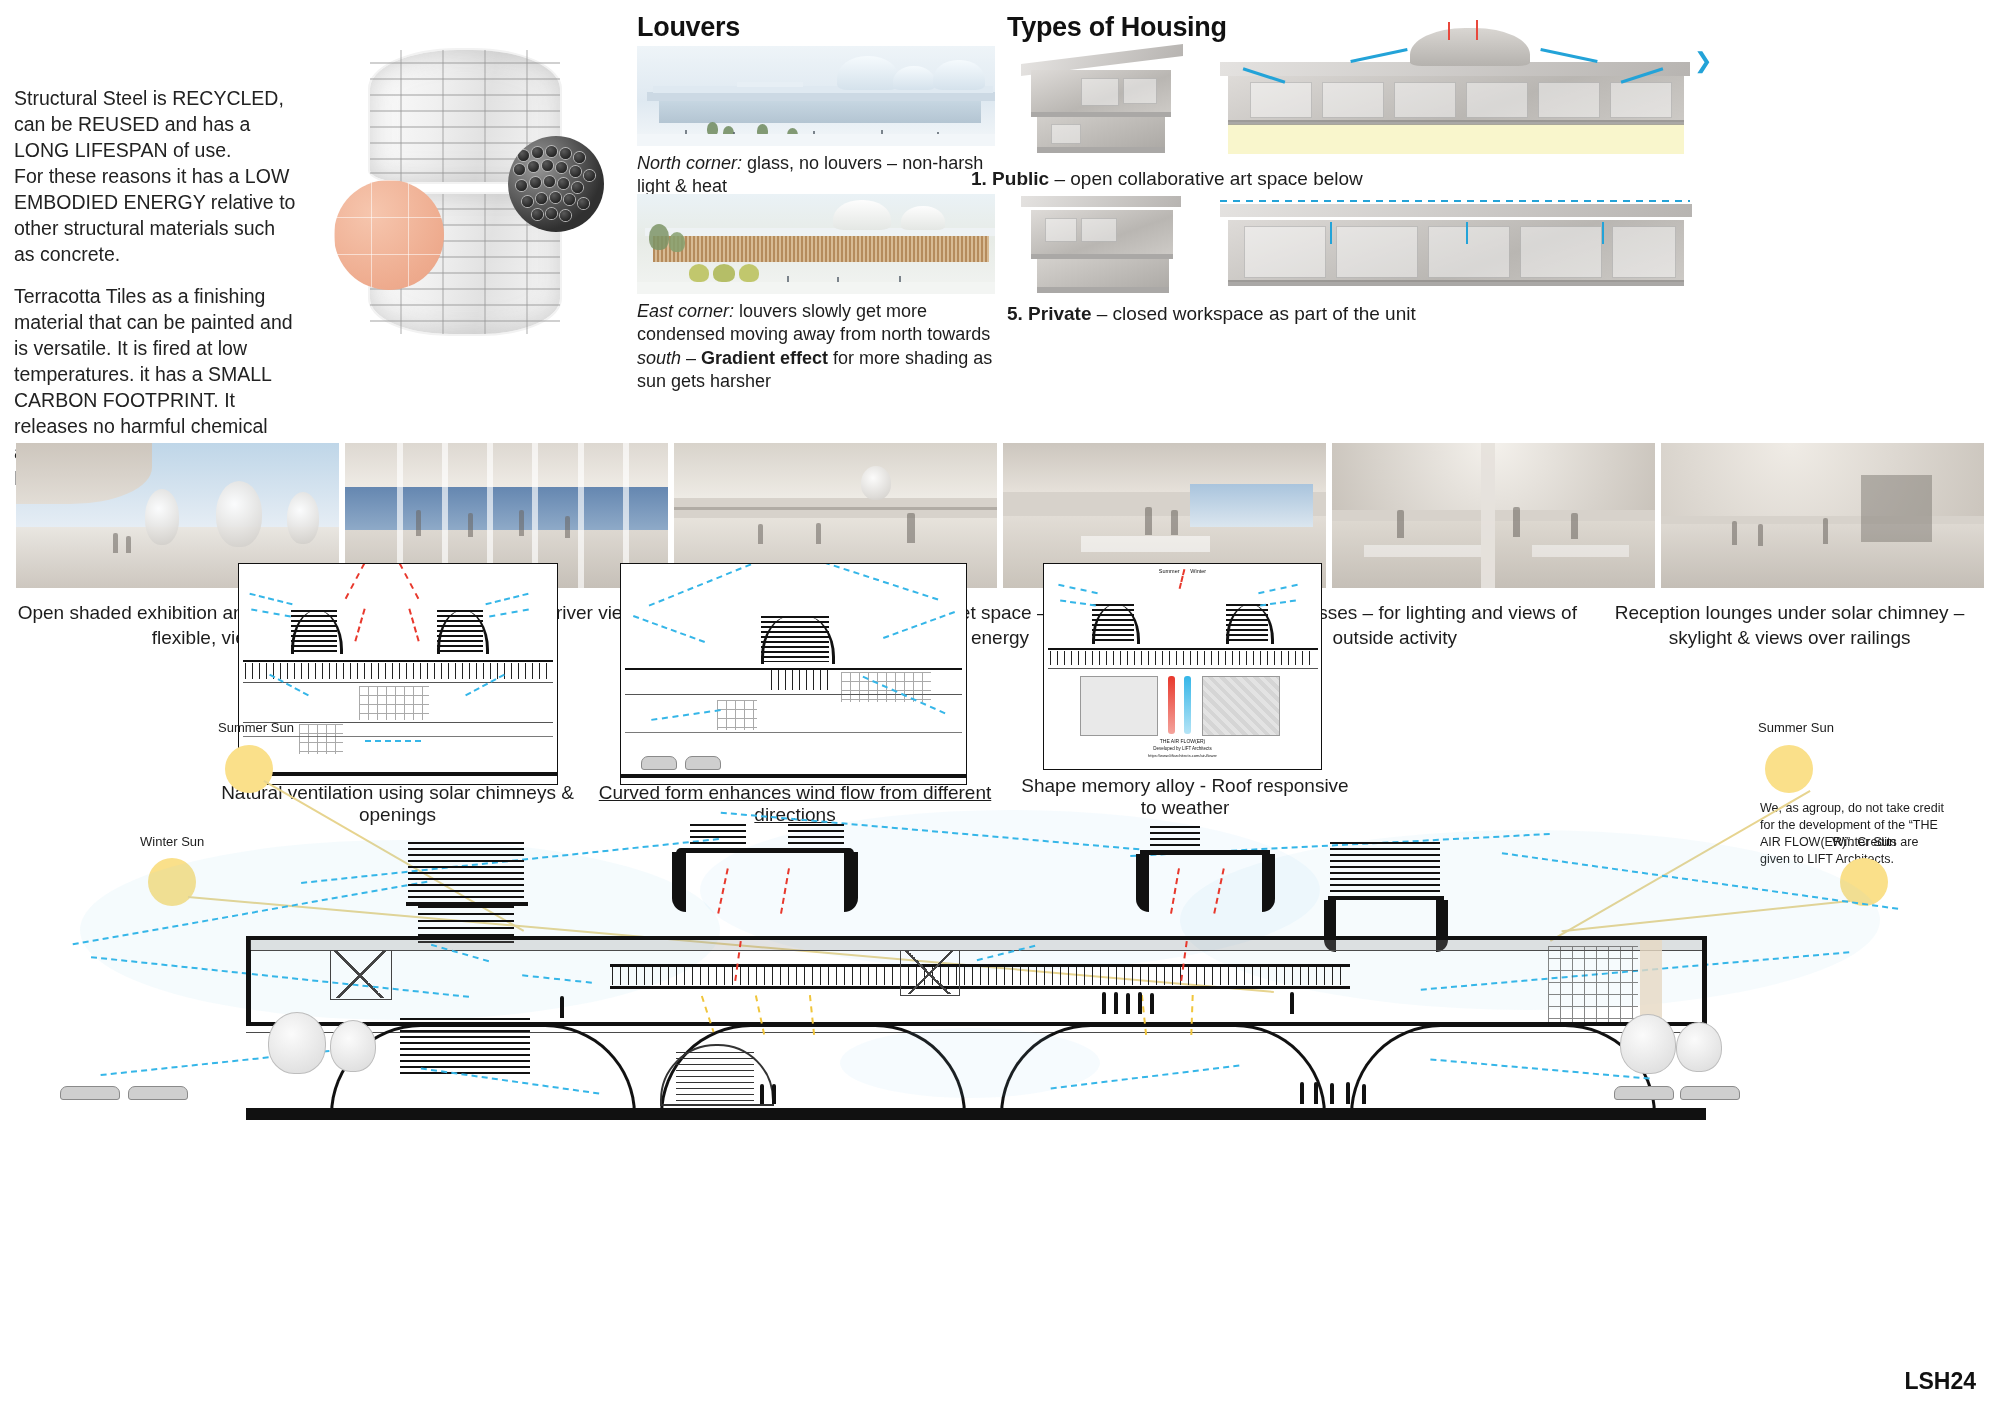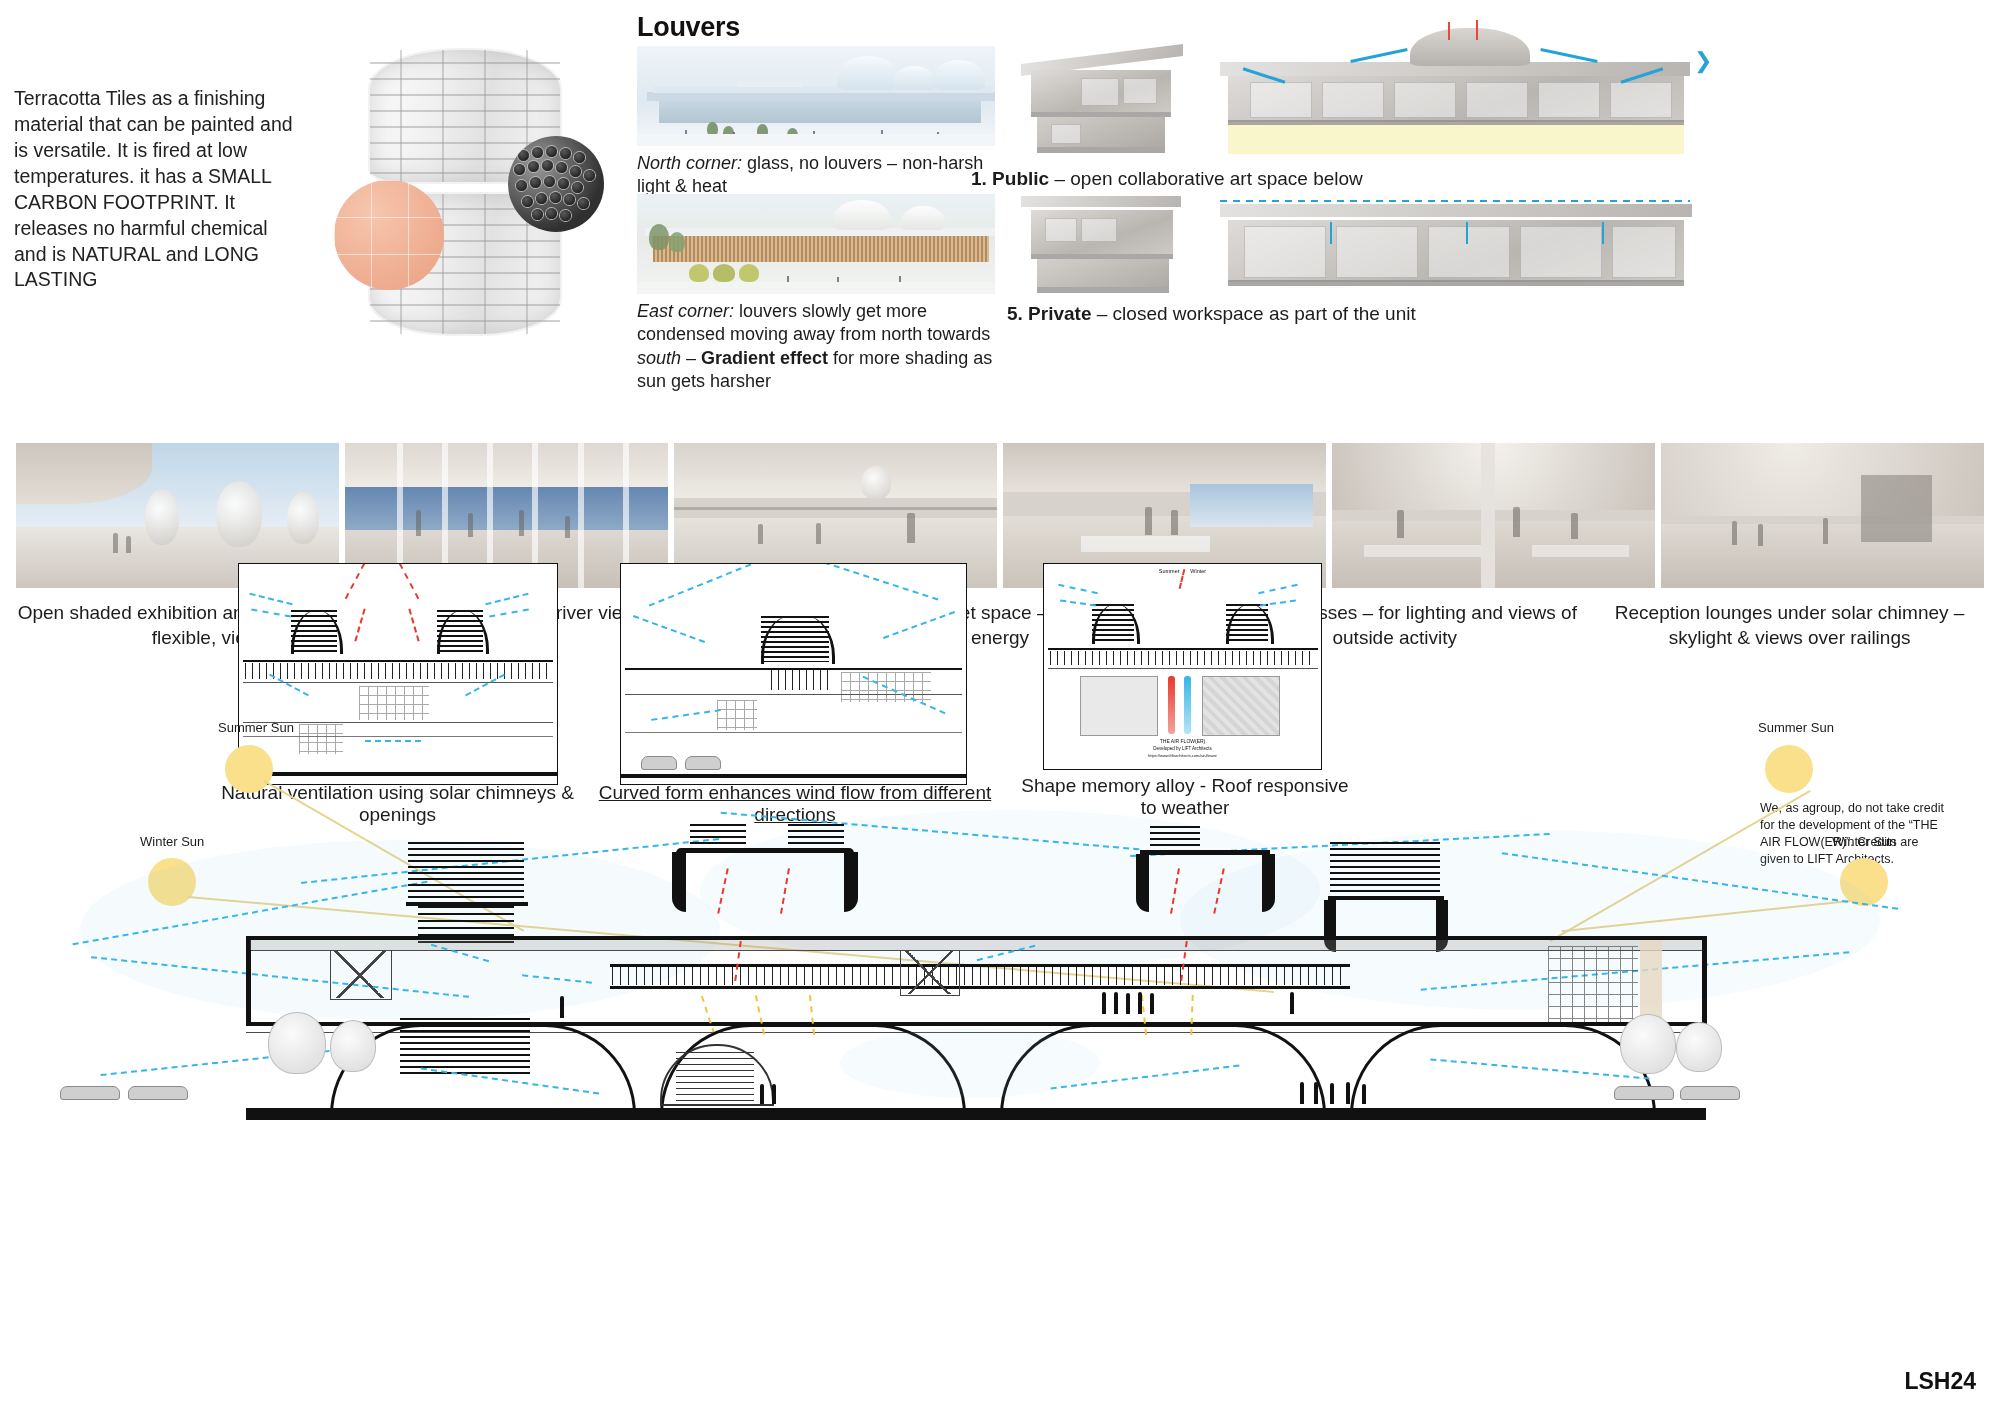--- a/index.html
+++ b/index.html
@@ -167,20 +167,22 @@
     background:radial-gradient(circle at 40% 35%,#fbfbfb,#d9d9d9);border:1px solid #bdbdbd;}
   #project-code{position:absolute;right:24px;bottom:18px;font-size:23px;font-weight:bold;color:#111;}
 </style>
 </head>
 <body>
 
 <div class="board">
 
 
   <div id="structure-text" class="body-text">
+    <p style="white-space:pre-line">Structural Steel is RECYCLED, can be REUSED and has a LONG LIFESPAN of use.
+For these reasons it has a LOW EMBODIED ENERGY relative to other structural materials such as concrete.</p>
     <p>Terracotta Tiles as a finishing material that can be painted and is versatile. It is fired at low temperatures. it has a SMALL CARBON FOOTPRINT. It releases no harmful chemical and is NATURAL and LONG LASTING</p>
   </div>
 
   <div id="steel-frame">
     <div class="frame-shell frame-top">
       <div class="rib" style="top:12px"></div>
         <div class="rib" style="top:28px"></div>
       <div class="rib" style="top:44px"></div>
         <div class="rib" style="top:60px"></div>
       <div class="rib" style="top:76px"></div>
@@ -275,20 +277,21 @@
     <div class="lv-person" style="left:150px;top:82px"></div>
     <div class="lv-person" style="left:200px;top:83px"></div>
     <div class="lv-person" style="left:262px;top:82px"></div>
     <div class="lv-slab" style="left:0;top:88px;width:358px;height:12px;background:#f3f5f3"></div>
   </div>
 
   <div id="louver-cap-2" class="cap">
     <span><i>East corner:</i><span> louvers slowly get more condensed moving away from north towards </span><i>south</i><span> – </span><b>Gradient effect</b><span> for more shading as sun gets harsher</span></span>
   </div>
 
+  <h2 class="sec-title" id="sec-housing">Types of Housing</h2>
 
   <div class="hx" style="left:1015px;top:48px;width:175px;height:110px;">
     <div class="unit-roof" style="left:6px;top:6px;width:162px;height:12px;transform:skewY(-7deg)"></div>
     <div class="unit" style="left:16px;top:22px;width:140px;height:42px;"></div>
     <div class="unit-glass" style="left:66px;top:30px;width:36px;height:26px;"></div>
     <div class="unit-glass" style="left:108px;top:30px;width:32px;height:24px;"></div>
     <div class="unit-dark" style="left:16px;top:64px;width:140px;height:5px;"></div>
     <div class="unit" style="left:22px;top:69px;width:128px;height:30px;background:linear-gradient(160deg,#d2cfcb,#adaaa6)"></div>
     <div class="unit-glass" style="left:36px;top:76px;width:28px;height:18px;"></div>
     <div class="unit-dark" style="left:22px;top:99px;width:128px;height:6px;"></div>

